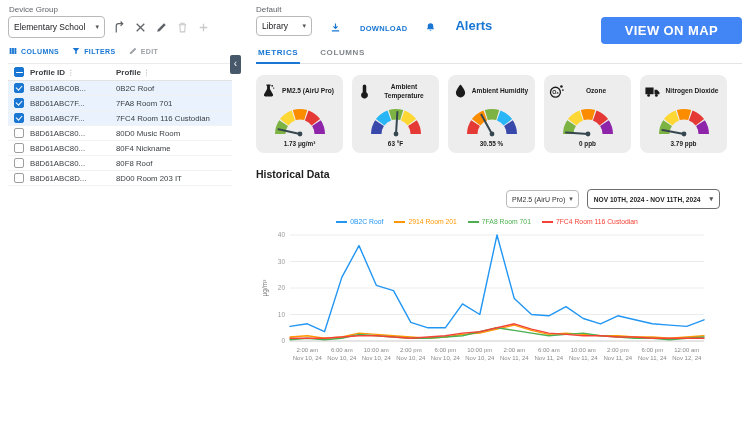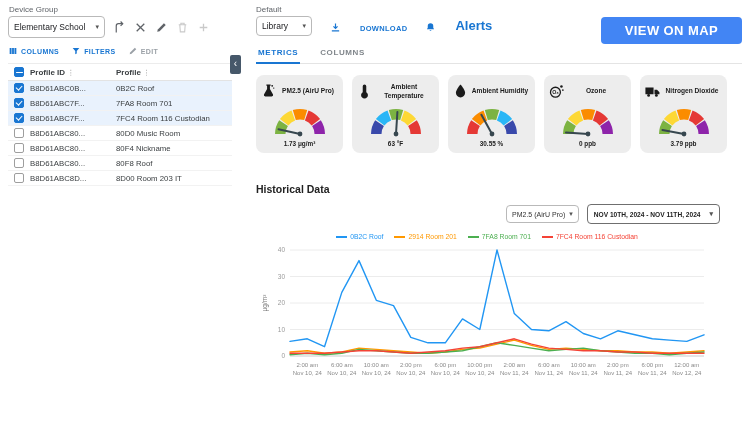--- a/index.html
+++ b/index.html
@@ -51,21 +51,21 @@
   .tab.active{color:#1976d2;border-bottom:2px solid #1976d2;margin-bottom:-1px}
 
   .cards{display:flex;gap:9px;margin-top:11px}
   .card{width:87px;background:#ededed;border-radius:8px;padding:7px 4px 6px}
   .card-head{display:flex;align-items:center;min-height:19px}
   .card-icon{width:17px;height:17px;color:#1b1b1b;flex:none}
   .card-title{flex:1;font-size:6.6px;font-weight:bold;text-align:center;line-height:1.25;color:#1b1b1b}
   .gauge{display:block;margin:4px auto 0}
   .card-value{text-align:center;font-size:6.4px;font-weight:bold;margin-top:3px}
 
-  .hd-heading{font-size:10.5px;font-weight:bold;margin-top:30px}
+  .hd-heading{font-size:10.5px;font-weight:bold;margin-top:15px}
   .hd-controls{display:flex;justify-content:flex-end;align-items:center;gap:8px;margin-top:9px;padding-right:22px}
   .metric-select{height:18px;font-size:7px;padding:0 5px;color:#333}
   .date-select{height:20px;border:1px solid #6f6f6f;border-radius:4px;display:flex;align-items:center;gap:5px;padding:0 6px;font-size:6.6px;font-weight:bold;color:#222;cursor:pointer}
 
   .chart-block{margin-top:9px;margin-left:2px;width:458px}
   .legend{display:flex;justify-content:center;align-items:center;gap:11px;font-size:6.8px;margin-bottom:2px}
   .lg-item{display:flex;align-items:center;gap:3px;cursor:pointer}
   .lg-line{width:11px;height:2px;display:inline-block}
 </style>
 </head>

